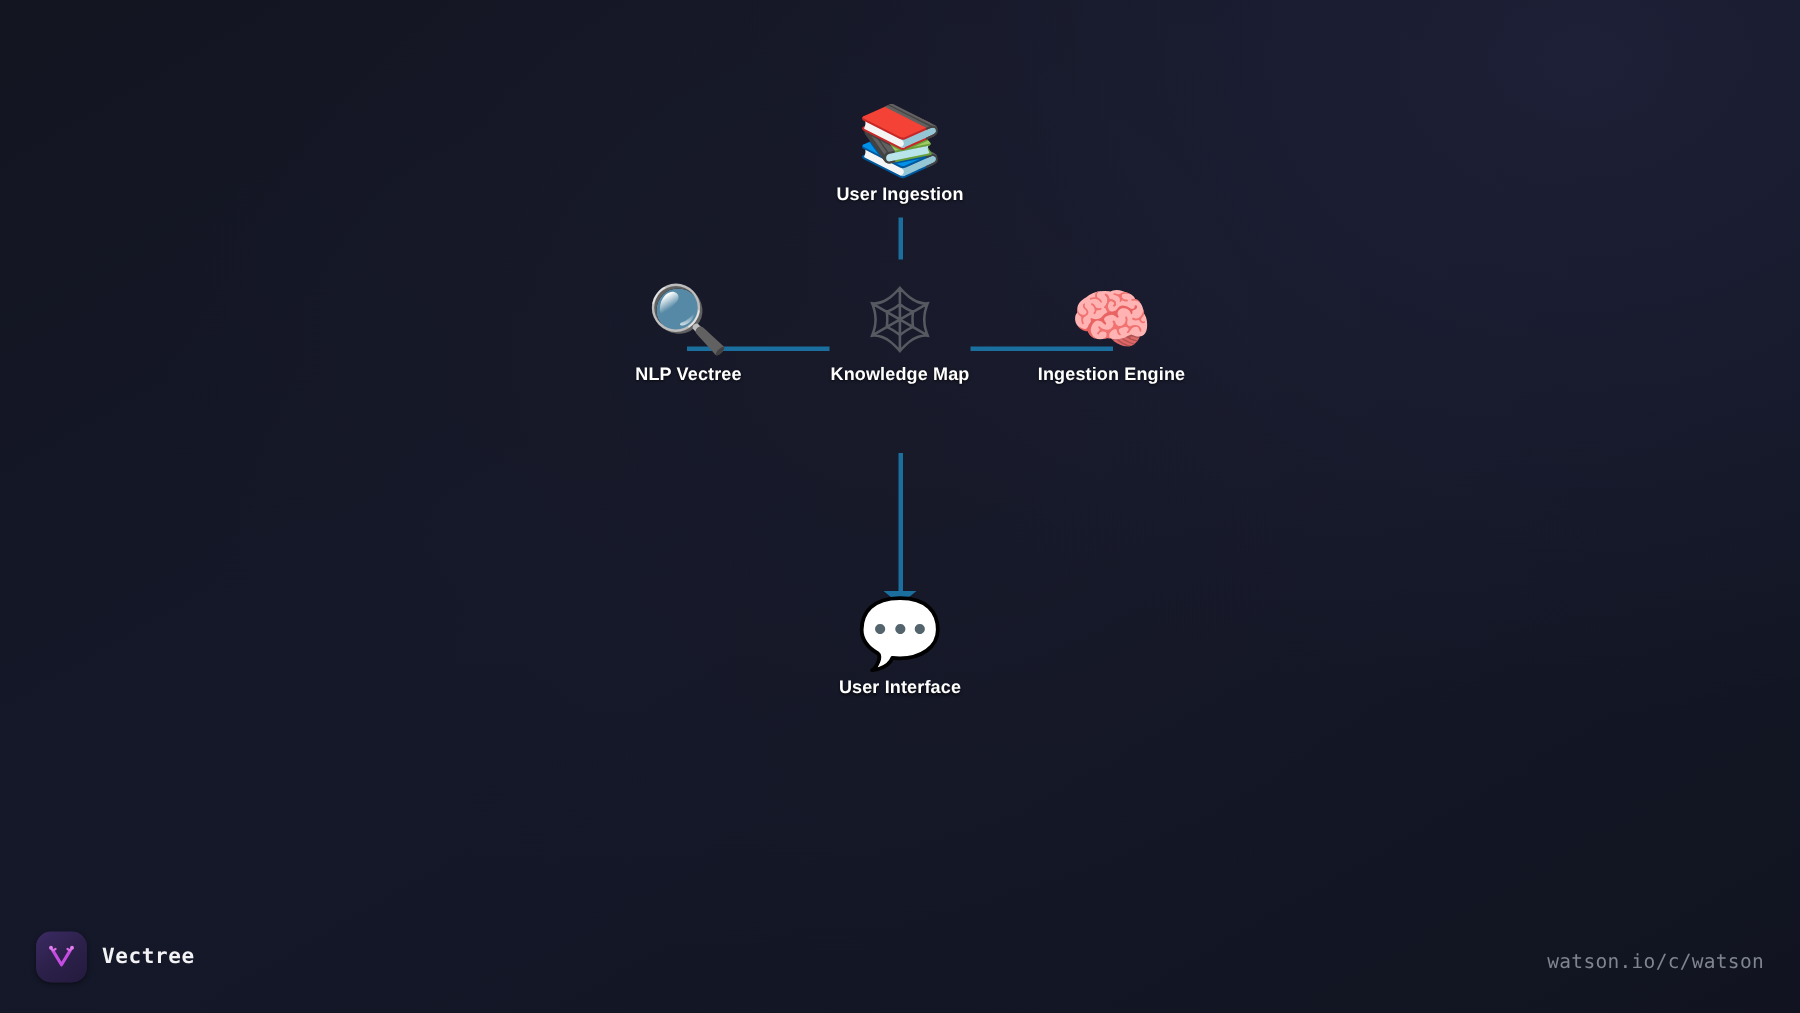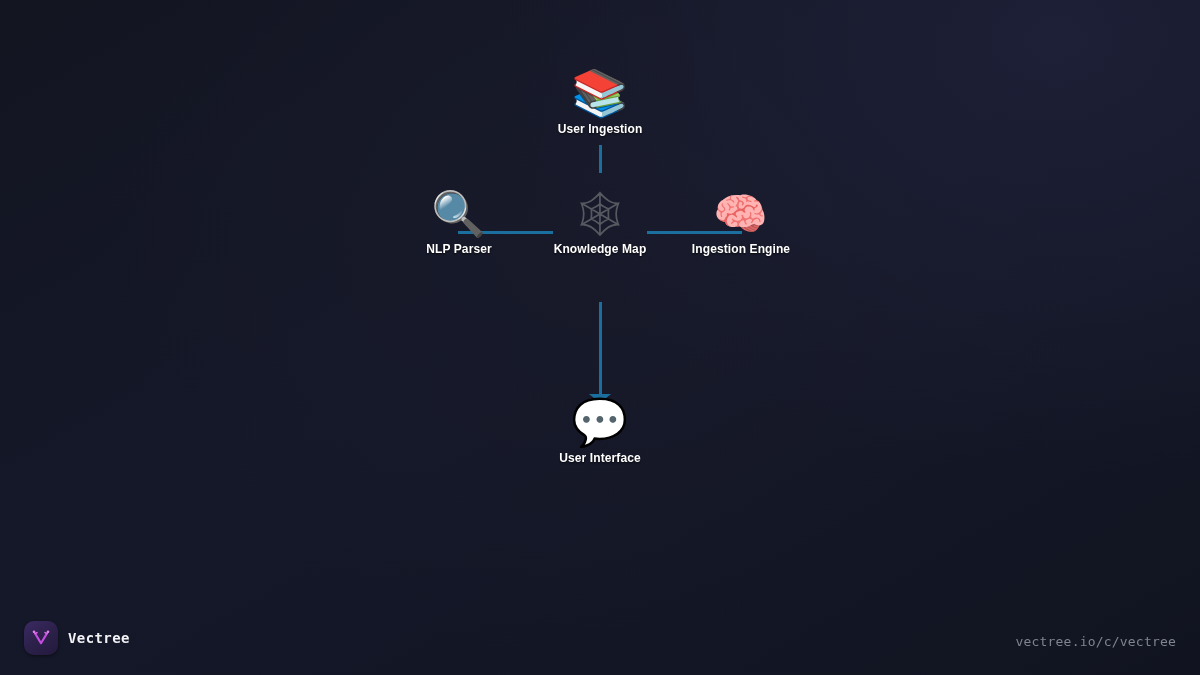--- a/index.html
+++ b/index.html
@@ -158,21 +158,21 @@
     <div class="edge edge-v" id="edge-map-to-ui"></div>
     <div class="arrowhead" id="arrow-ui"></div>
 
     <div class="node" id="node-data-ingestion">
       <span class="node-icon">📚</span>
       <span class="node-label">User Ingestion</span>
     </div>
 
     <div class="node" id="node-nlp-parser">
       <span class="node-icon">🔍</span>
-      <span class="node-label">NLP Parser</span>
+      <span class="node-label">NLP Vectree</span>
     </div>
 
     <div class="node" id="node-knowledge-map">
       <span class="node-icon">🕸</span>
       <span class="node-label">Knowledge Map</span>
     </div>
 
     <div class="node" id="node-reasoning-engine">
       <span class="node-icon">🧠</span>
       <span class="node-label">Ingestion Engine</span>
@@ -193,15 +193,15 @@
           <path d="M4.2 5.6 L2.9 4.0 M4.2 5.6 L6.0 4.6" fill="none" stroke="#d96ae8" stroke-width="1.5" stroke-linecap="round"></path>
           <path d="M15.8 5.6 L17.1 4.0 M15.8 5.6 L14.0 4.6" fill="none" stroke="#d96ae8" stroke-width="1.5" stroke-linecap="round"></path>
           <circle cx="3.0" cy="3.8" r="1.3" fill="#e07ef0"></circle>
           <circle cx="17.0" cy="3.8" r="1.3" fill="#e07ef0"></circle>
         </svg>
       </div>
       <span class="brand-name">Vectree</span>
     </div>
   </div>
 
-  <div class="brand-url">vectree.io/c/vectree</div>
+  <div class="brand-url">watson.io/c/watson</div>
 
 </div>
 
 </body></html>

